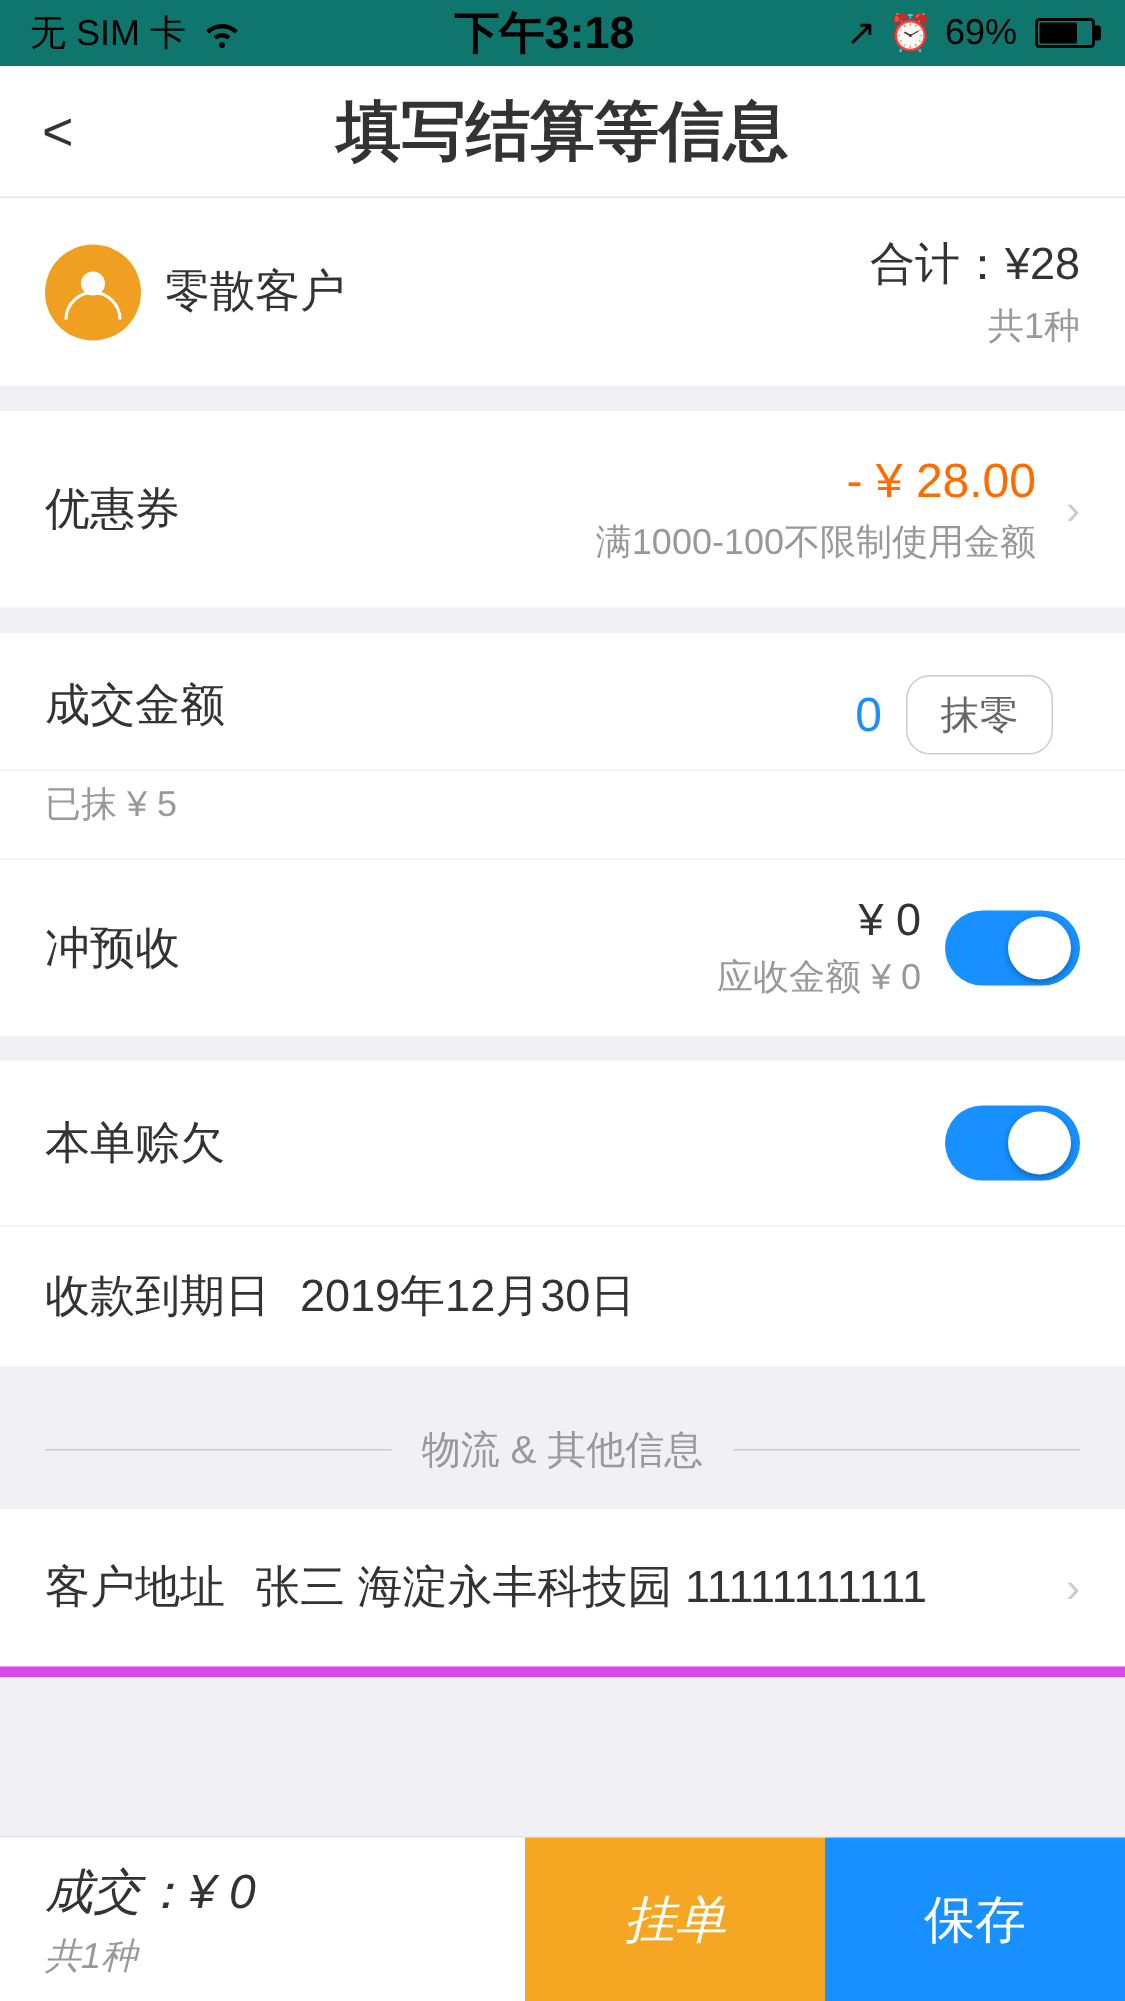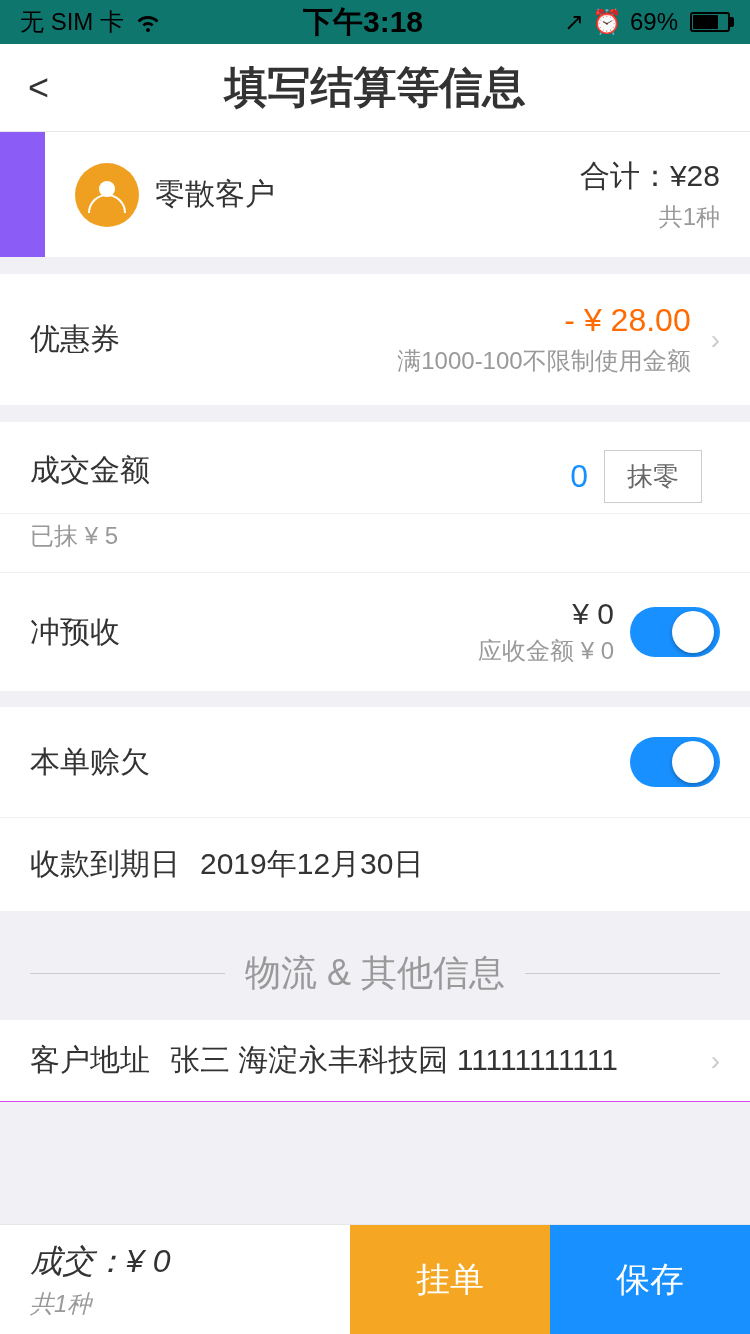--- a/index.html
+++ b/index.html
@@ -73,23 +73,22 @@
       cursor: pointer;
     }
     .nav-title {
       font-size: 43px;
       font-weight: 600;
       color: #333;
     }
 
     
     .section {
-      background: #8b5cf6;
+      background: #fca5a5;
       margin-bottom: 16px;
-      padding-left: 45px;
     }
 
     
     .customer-row {
       background: #fff;
       padding: 24px 30px;
       display: flex;
       align-items: center;
       justify-content: space-between;
     }
@@ -129,21 +128,21 @@
       padding: 28px 48px 10px 30px;
       display: flex;
       align-items: flex-start;
       justify-content: space-between;
       border-bottom: 1px solid #f0f0f5;
     }
     .deal-input-area { display: flex; align-items: center; gap: 16px; }
     .deal-value { font-size: 32px; color: #1890ff; font-weight: 500; }
     .round-btn {
       border: 1px solid #ccc;
-      border-radius: 0;
+      border-radius: 16px;
       padding: 8px 22px;
       font-size: 26px;
       color: #666;
       background: #fff;
       cursor: pointer;
     }
     .deal-sub { font-size: 24px; color: #999; padding: 6px 30px 20px 30px; background: #fff; }
 
     
     .precollect-row {
@@ -199,25 +198,25 @@
 
     
     .divider-section {
       background: #f0f0f5;
       height: 16px;
     }
 
     
     .address-row {
       background: #fff;
-      padding: 20px 30px;
-      display: flex;
-      align-items: center;
-      justify-content: space-between;
-      border-bottom: 1px solid #d946ef;
+      padding: 32px 30px;
+      display: flex;
+      align-items: center;
+      justify-content: space-between;
+      border-bottom: 7px solid #d946ef;
     }
     .address-label { font-size: 30px; color: #333; min-width: 90px; }
     .address-value { font-size: 30px; color: #333; flex: 1; margin-left: 20px; }
 
     
     .bottom-bar {
       position: fixed;
       bottom: 0;
       left: 0;
       width: 750px;
@@ -237,20 +236,21 @@
     .bottom-count { font-size: 24px; color: #999; margin-top: 4px; }
     .btn-hang {
       width: 200px;
       height: 110px;
       background: #f5a623;
       display: flex; align-items: center; justify-content: center;
       font-size: 34px;
       color: #fff;
       font-weight: 500;
       cursor: pointer;
+      font-style: italic;
     }
     .btn-save {
       width: 200px;
       height: 110px;
       background: #1890ff;
       display: flex; align-items: center; justify-content: center;
       font-size: 34px;
       color: #fff;
       font-weight: 500;
       cursor: pointer;
@@ -354,21 +354,21 @@
 
   <div class="due-date-row">
     <span class="due-date-label">收款到期日</span>
     <span class="due-date-value">2019年12月30日</span>
   </div>
 
   <div class="divider-section"></div>
 
   <div style="background:#f0f0f5; padding: 22px 30px; text-align:center; display:flex; align-items:center; justify-content:center; gap:20px;">
     <div style="height:1px; flex:1; background:#ccc;"></div>
-    <span style="font-size:36px; color:#999;">物流 &amp; 其他信息</span>
+    <span style="font-size:26px; color:#999;">物流 &amp; 其他信息</span>
     <div style="height:1px; flex:1; background:#ccc;"></div>
   </div>
 
   <div class="address-row">
     <span class="address-label">客户地址</span>
     <span class="address-value">张三 海淀永丰科技园 11111111111</span>
     <span class="chevron">›</span>
   </div>
 
 </div>

